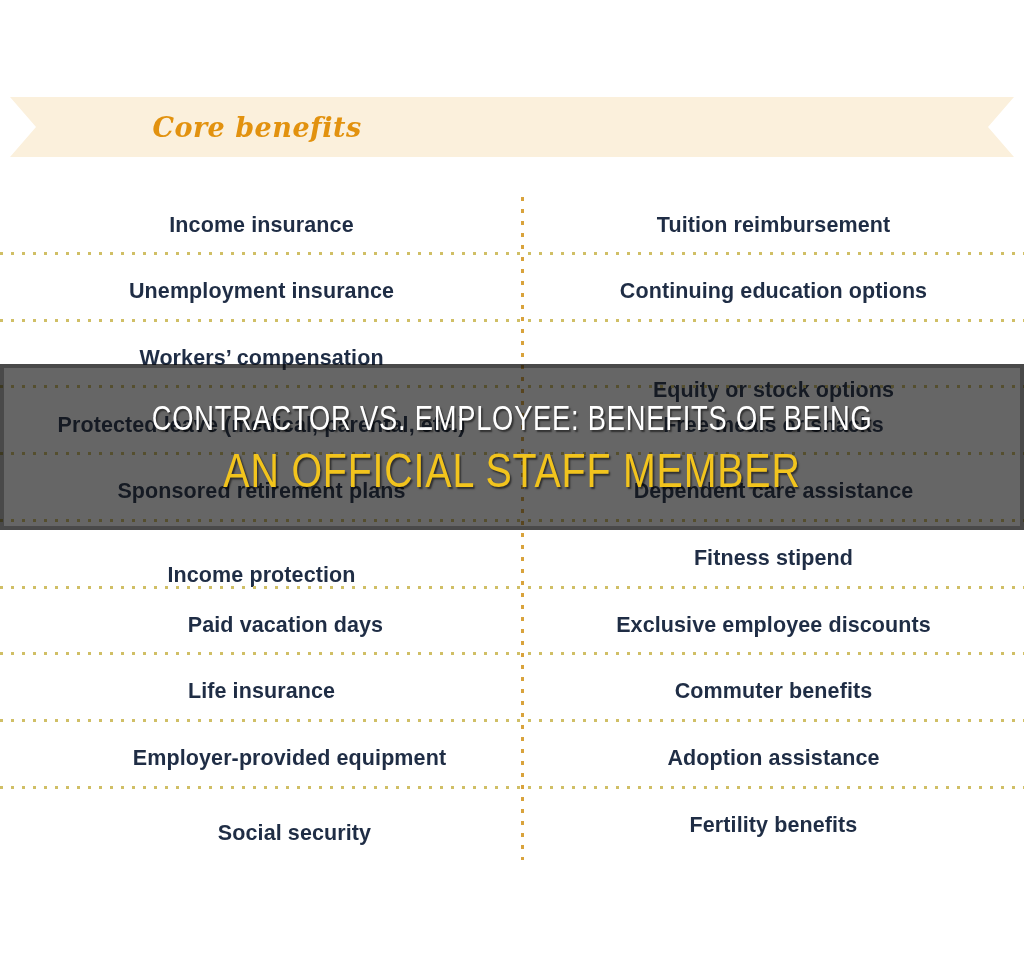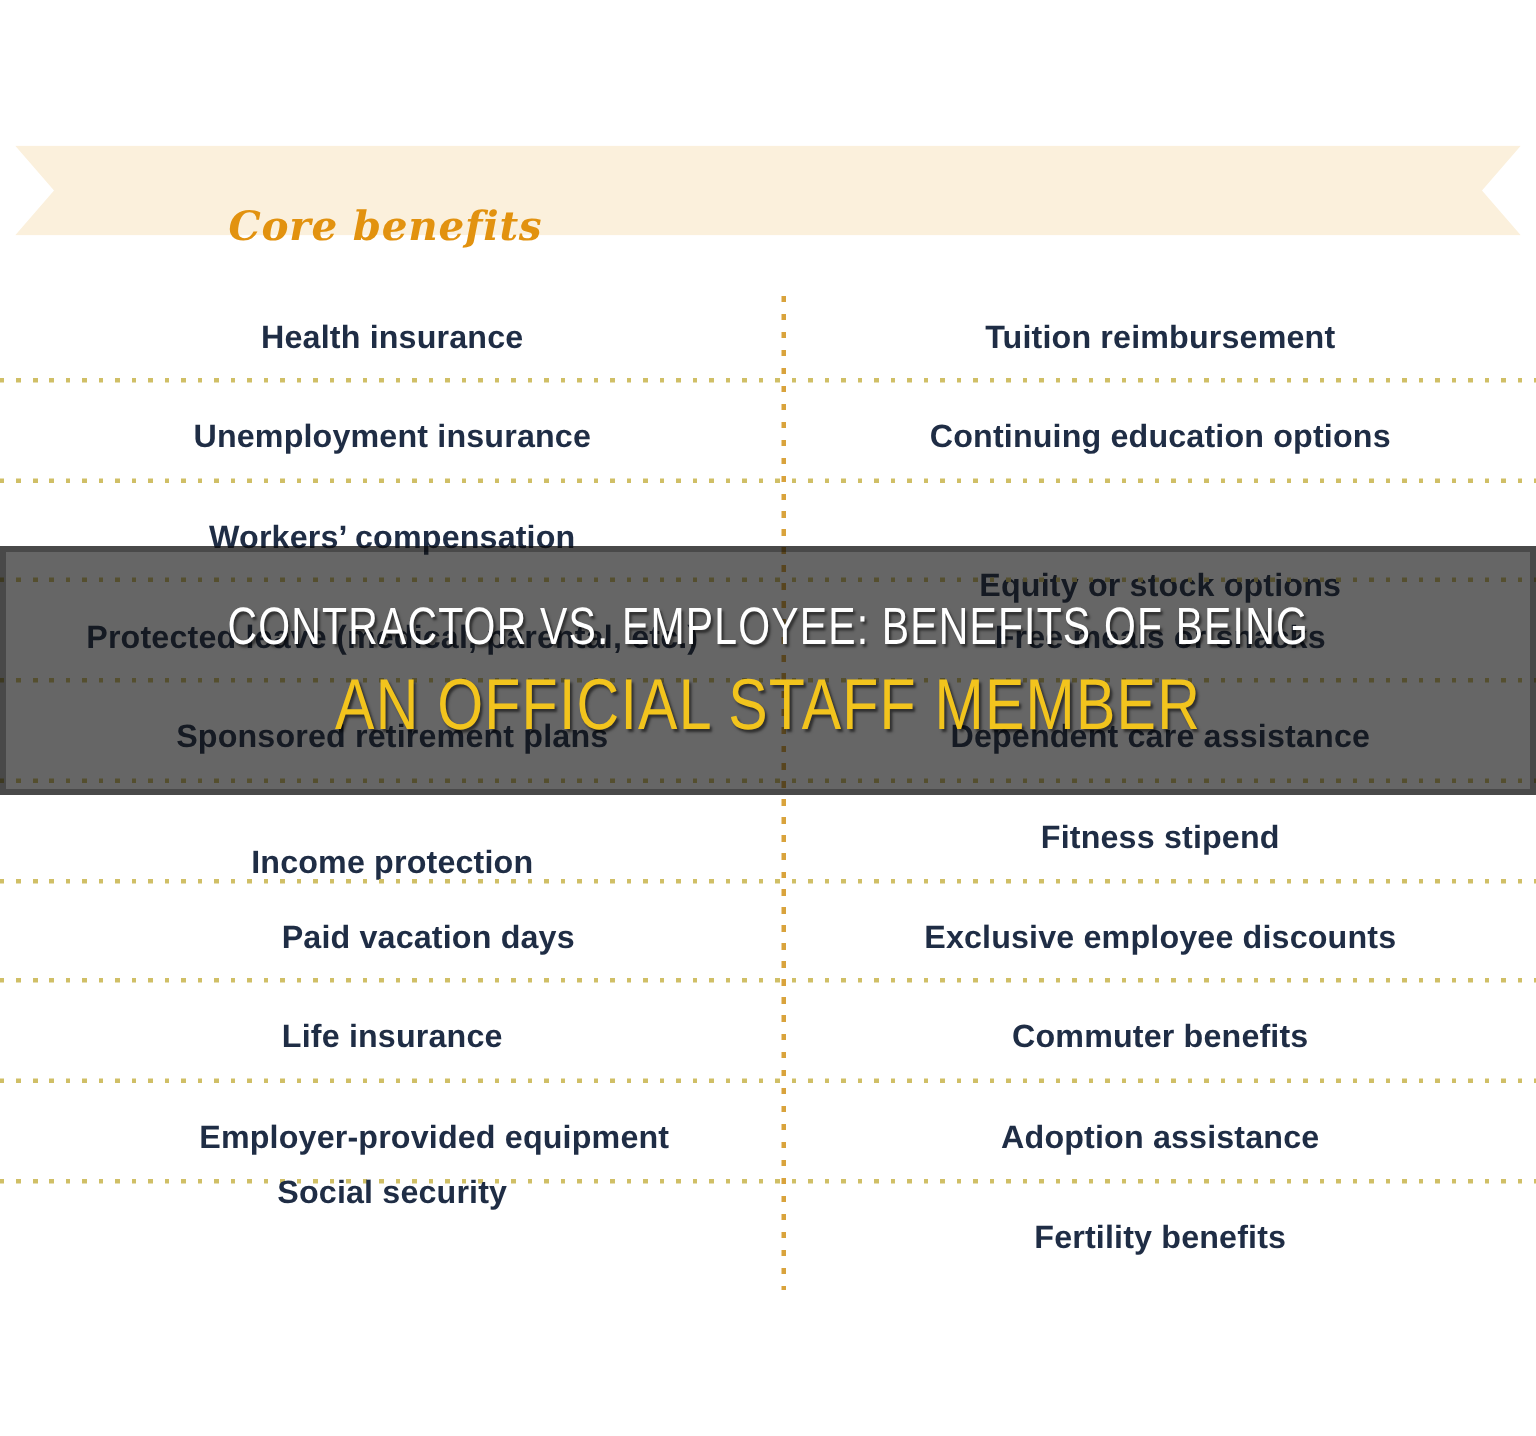--- a/index.html
+++ b/index.html
@@ -10,21 +10,21 @@
   
   .ribbon{
     position:absolute;left:10px;top:97px;width:1004px;height:60px;
     background:#fbf0dc;
     clip-path:polygon(0 0,100% 0,calc(100% - 26px) 50%,100% 100%,0 100%,26px 50%);
   }
   .banner-label{
     position:absolute;top:97px;height:60px;
     display:flex;align-items:center;justify-content:center;
     font-family:"DejaVu Serif",serif;font-style:italic;font-weight:bold;
-    font-size:27px;color:#e2920f;letter-spacing:0.5px;margin-top:24px;
+    font-size:27px;color:#e2920f;letter-spacing:0.5px;
   }
   .banner-left{left:0;width:514px;}
   .banner-right{left:500px;width:514px;}
   
   .benefit-item{
     position:absolute;height:30px;
     display:flex;align-items:center;justify-content:center;
     font-weight:bold;font-size:21.5px;color:#1f2d45;
     white-space:nowrap;letter-spacing:0.1px;
   }
@@ -57,21 +57,21 @@
 </style>
 </head>
 <body>
 
 <div id="canvas">
 
   <div class="ribbon"></div>
   <div class="banner-label banner-left">Core benefits</div>
 
   <div id="benefits-grid">
-      <div class="benefit-item" style="left: 0px; width: 523px; top: 210px;">Health insurance</div>
+      <div class="benefit-item" style="left: 0px; width: 523px; top: 210px;">Income insurance</div>
       <div class="benefit-item" style="left: 523px; width: 501px; top: 210px;">Tuition reimbursement</div>
       <div class="h-divider" style="top: 252px;"></div>
       <div class="benefit-item" style="left: 0px; width: 523px; top: 276.7px;">Unemployment insurance</div>
       <div class="benefit-item" style="left: 523px; width: 501px; top: 276.7px;">Continuing education options</div>
       <div class="h-divider" style="top: 318.7px;"></div>
       <div class="benefit-item" style="left: 0px; width: 523px; top: 343.4px;">Workers’ compensation</div>
       <div class="benefit-item" style="left: 523px; width: 501px; top: 343.4px; margin-top: 32px;">Equity or stock options</div>
       <div class="h-divider" style="top: 385.4px;"></div>
       <div class="benefit-item" style="left: 0px; width: 523px; top: 410.1px;">Protected leave (medical, parental, etc.)</div>
       <div class="benefit-item" style="left: 523px; width: 501px; top: 410.1px;">Free meals or snacks</div>
@@ -84,21 +84,21 @@
       <div class="h-divider" style="top: 585.5px;"></div>
       <div class="benefit-item" style="left: 0px; width: 523px; top: 610.2px; margin-left: 24px;">Paid vacation days</div>
       <div class="benefit-item" style="left: 523px; width: 501px; top: 610.2px;">Exclusive employee discounts</div>
       <div class="h-divider" style="top: 652.2px;"></div>
       <div class="benefit-item" style="left: 0px; width: 523px; top: 676.9px;">Life insurance</div>
       <div class="benefit-item" style="left: 523px; width: 501px; top: 676.9px;">Commuter benefits</div>
       <div class="h-divider" style="top: 718.9px;"></div>
       <div class="benefit-item" style="left: 0px; width: 523px; top: 743.6px; margin-left: 28px;">Employer-provided equipment</div>
       <div class="benefit-item" style="left: 523px; width: 501px; top: 743.6px;">Adoption assistance</div>
       <div class="h-divider" style="top: 785.6px;"></div>
-      <div class="benefit-item" style="left: 0px; width: 523px; top: 780px;">Social security</div>
+      <div class="benefit-item" style="left: 0px; width: 523px; top: 818px; padding-left: 33px;">Social security</div>
       <div class="benefit-item" style="left: 523px; width: 501px; top: 810.3px;">Fertility benefits</div>
     </div>
 
   <div class="v-divider"></div>
 
   <div class="overlay">
     <div class="title-line1">CONTRACTOR VS. EMPLOYEE: BENEFITS OF BEING</div>
     <div class="title-line2">AN OFFICIAL STAFF MEMBER</div>
   </div>
 

